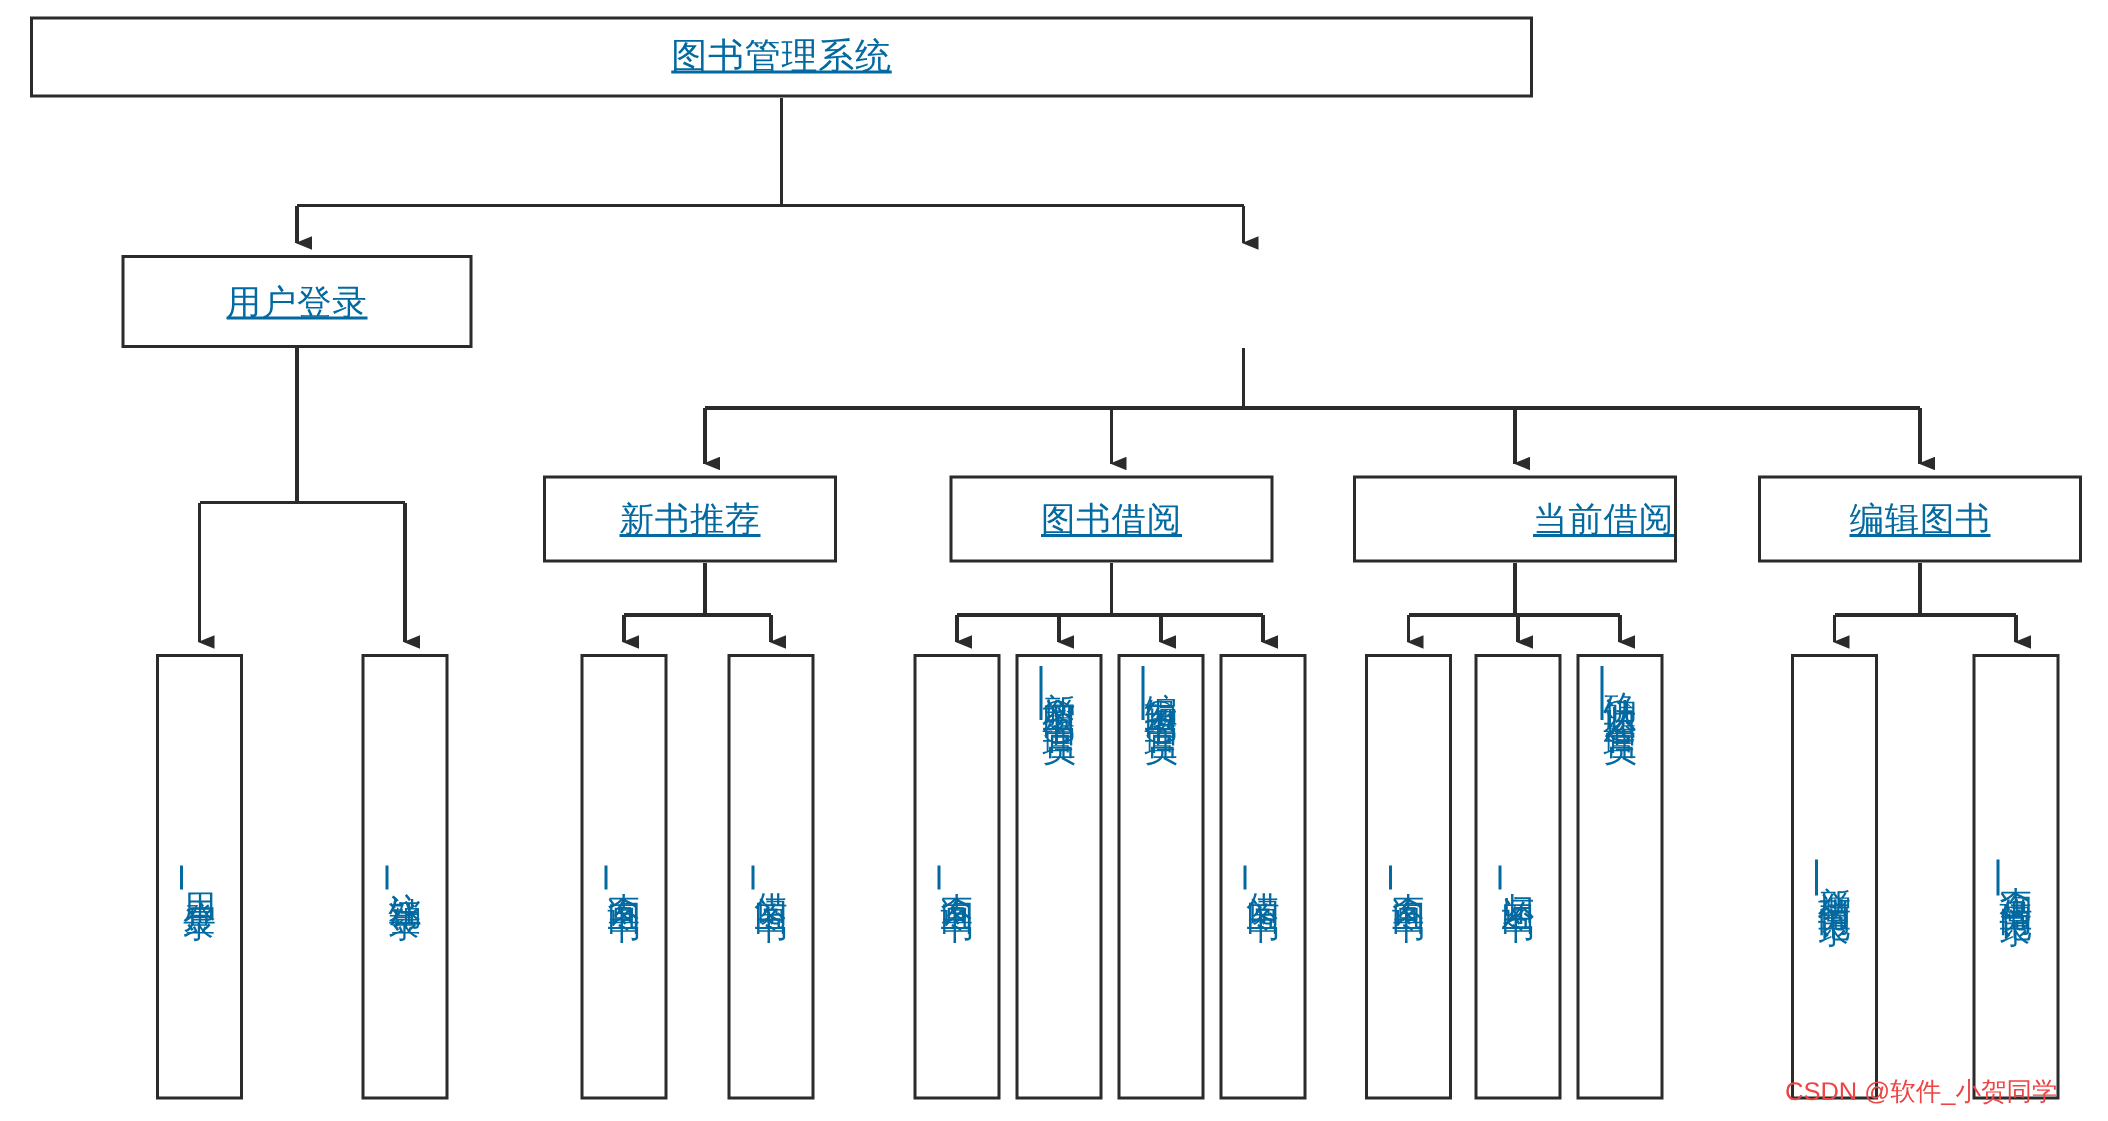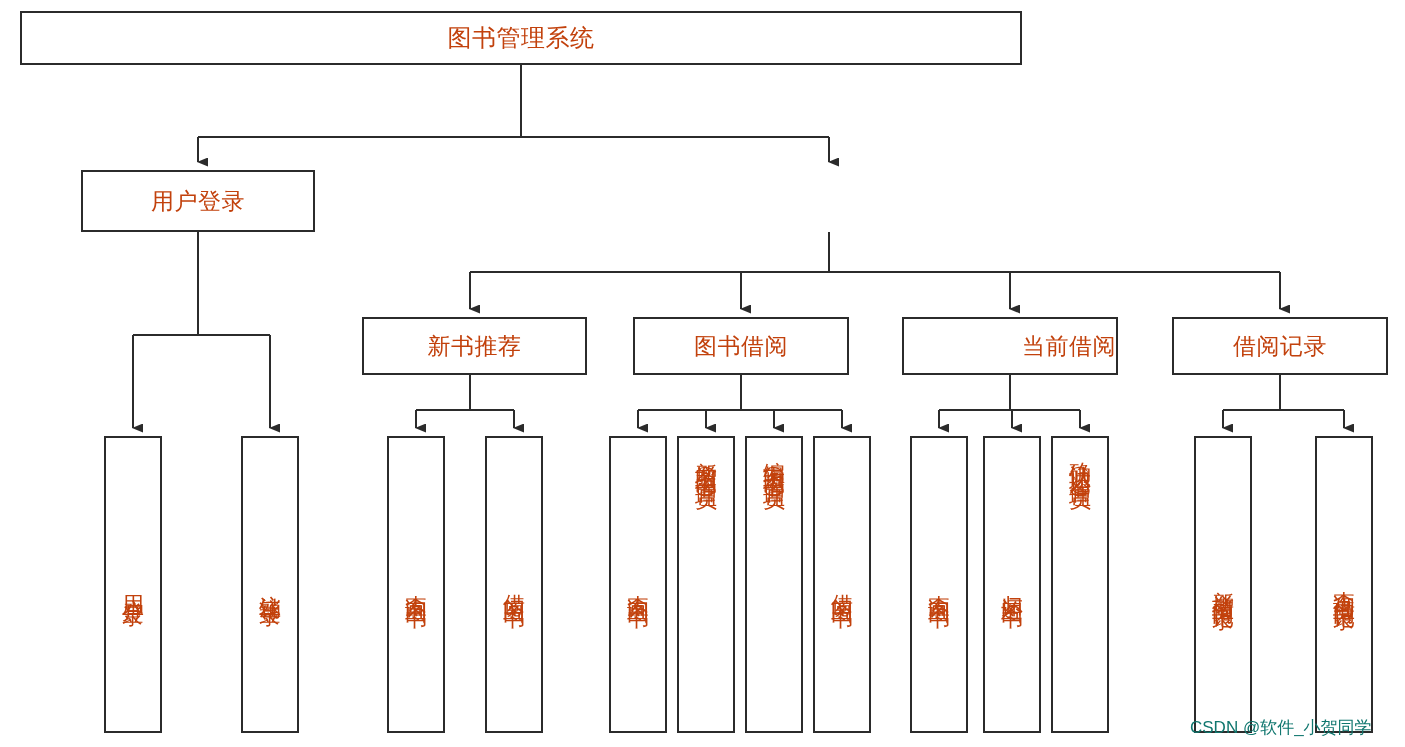--- a/index.html
+++ b/index.html
@@ -31,25 +31,26 @@
     position: absolute;
     box-sizing: border-box;
     background: #ffffff;
     border: 2px solid #2b2b2b;
     display: flex;
     align-items: center;
     justify-content: center;
     overflow: hidden;
   }
   .node .label {
-    color: #c2410c;
+    color: #0369a1;
     letter-spacing: 0.5px;
     line-height: 1.25;
     text-align: center;
     white-space: pre;
+    text-decoration: underline;
   }
   .node.horizontal .label {
     writing-mode: horizontal-tb;
     font-size: 23px;
   }
   .node.root .label {
     font-size: 24px;
   }
   .node.vertical {
     align-items: center;
@@ -62,21 +63,21 @@
     letter-spacing: 4px;
     line-height: 1;
     text-align: center;
   }
   .node.vertical.tall-label .label {
     align-self: flex-start;
     margin-top: 6px;
   }
   .watermark {
     position: absolute;
-    color: #0f766e;
+    color: #ef4444;
     font-size: 17px;
     white-space: nowrap;
     font-family: "Liberation Sans", "DejaVu Sans", sans-serif;
   }
 </style>
 </head>
 <body>
 
 <div id="diagram-root">
 
@@ -138,31 +139,31 @@
     <span class="label">用户登录</span>
   </div>
 
   <div class="node vertical" style="left: 104px; top: 436px; width: 58px; height: 297px;">
     <span class="label">用户登录</span>
   </div>
   <div class="node vertical" style="left: 241px; top: 436px; width: 58px; height: 297px;">
     <span class="label">注销登录</span>
   </div>
 
-  <div class="node horizontal" style="left: 362px; top: 317px; width: 225px; height: 58px;">
+  <div class="node horizontal" style="left: 362px; top: 317px; width: 196px; height: 58px;">
     <span class="label">新书推荐</span>
   </div>
   <div class="node horizontal" style="left: 633px; top: 317px; width: 216px; height: 58px;">
     <span class="label">图书借阅</span>
   </div>
   <div class="node horizontal" style="left: 902px; top: 317px; width: 216px; height: 58px; justify-content: flex-end;">
     <span class="label">当前借阅</span>
   </div>
   <div class="node horizontal" style="left: 1172px; top: 317px; width: 216px; height: 58px;">
-    <span class="label">借阅记录</span>
+    <span class="label">编辑图书</span>
   </div>
 
   <div class="node vertical" style="left: 387px; top: 436px; width: 58px; height: 297px;">
     <span class="label">查询图书</span>
   </div>
   <div class="node vertical" style="left: 485px; top: 436px; width: 58px; height: 297px;">
     <span class="label">借阅图书</span>
   </div>
 
   <div class="node vertical" style="left: 609px; top: 436px; width: 58px; height: 297px;">

